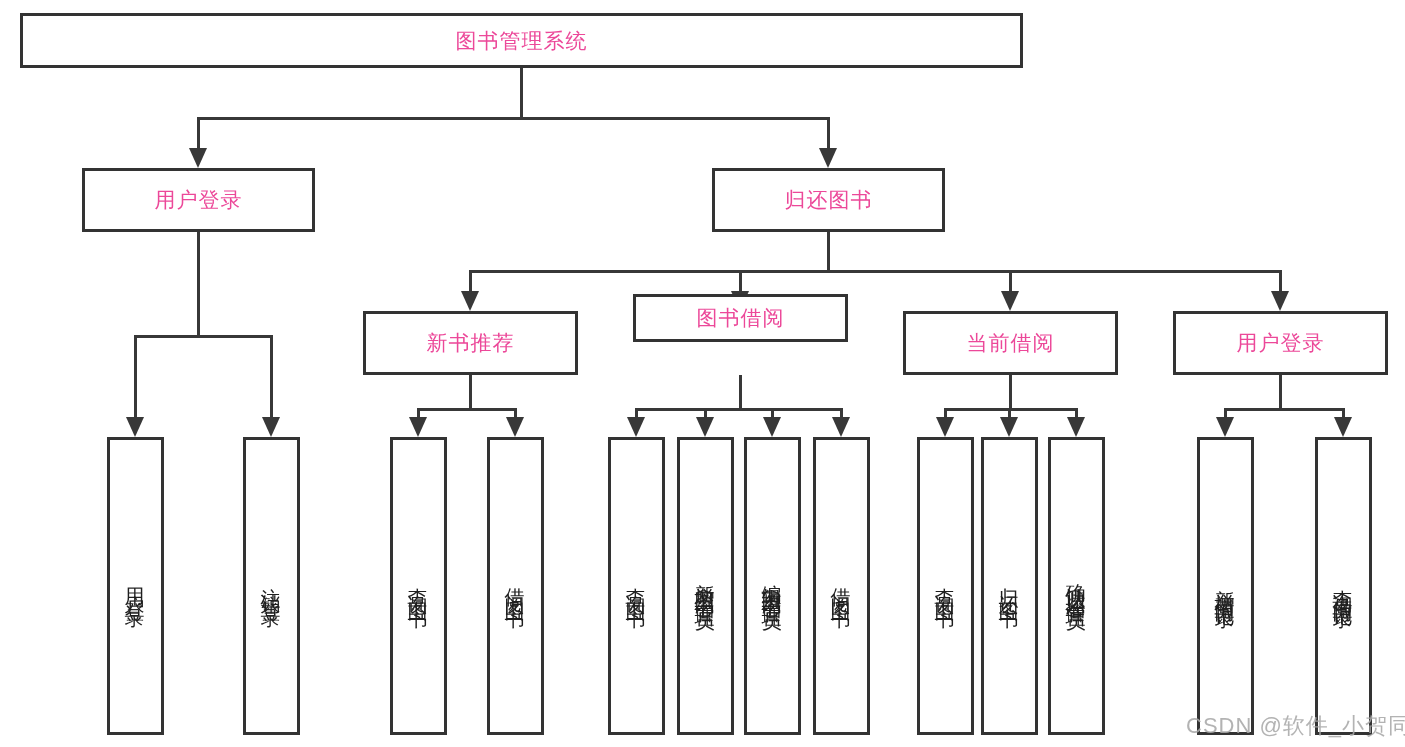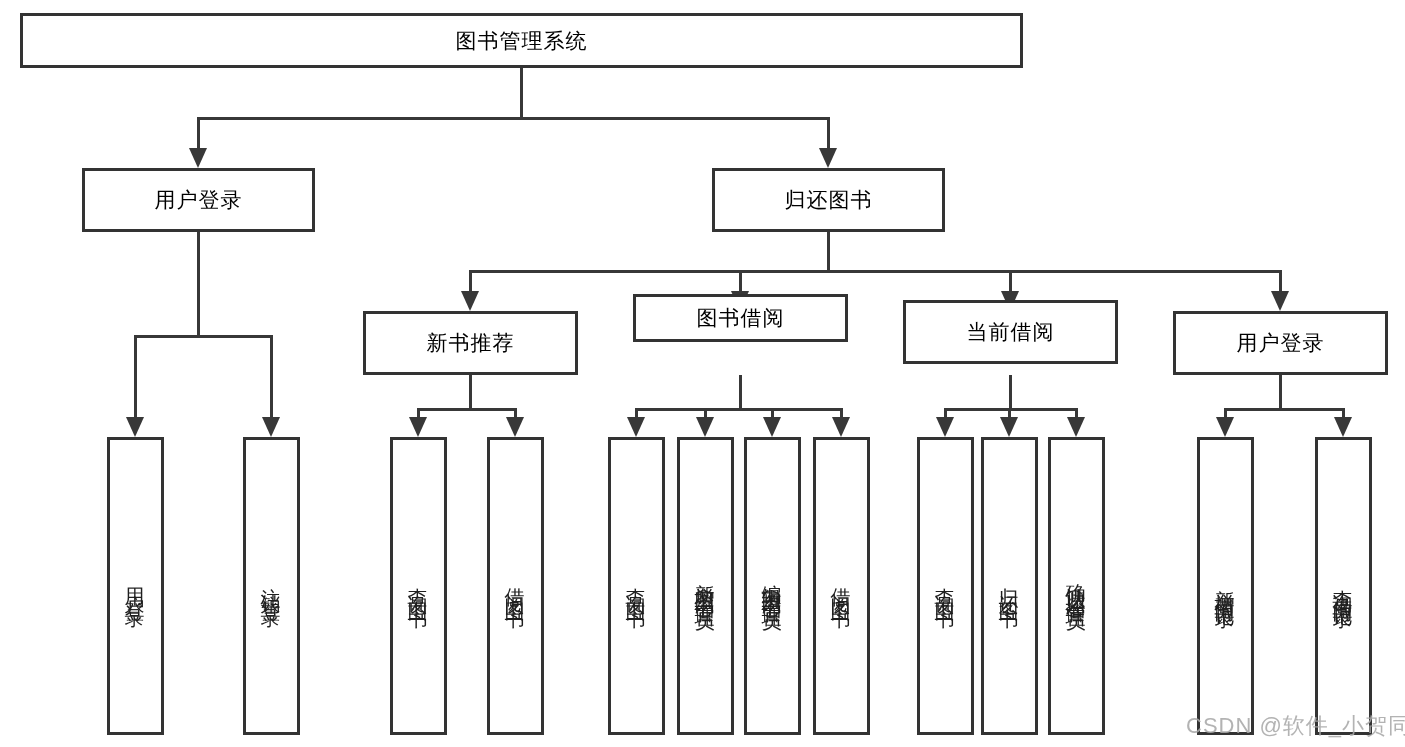--- a/index.html
+++ b/index.html
@@ -16,21 +16,21 @@
   }
   
   .box {
     position: absolute;
     box-sizing: border-box;
     border: 3px solid #333333;
     background: #ffffff;
     display: flex;
     align-items: center;
     justify-content: center;
-    color: #000000;
+    color: #ec4899;
   }
   .box.h { font-size: 21px; letter-spacing: 1px; }
   .leaf {
     position: absolute;
     box-sizing: border-box;
     border: 3px solid #333333;
     background: #ffffff;
     width: 57px;
     height: 298px;
     top: 437px;
@@ -102,21 +102,21 @@
   <div class="ah" style="left:461px; top:291px;"></div>
   <div class="vl" style="left:739px; top:270px; height:23px;"></div>
   <div class="ah" style="left:731px; top:291px;"></div>
   <div class="vl" style="left:1009px; top:270px; height:23px;"></div>
   <div class="ah" style="left:1001px; top:291px;"></div>
   <div class="vl" style="left:1279px; top:270px; height:23px;"></div>
   <div class="ah" style="left:1271px; top:291px;"></div>
 
   <div class="box h" style="left:363px; top:311px; width:215px; height:64px;text-align:right;">新书推荐</div>
   <div class="box h" style="left:633px; top:294px; width:215px; height:48px;">图书借阅</div>
-  <div class="box h" style="left:903px; top:300px; width:215px; height:64px;">当前借阅</div>
+  <div class="box h" style="left:903px; top:311px; width:215px; height:64px;">当前借阅</div>
   <div class="box h" style="left:1173px; top:311px; width:215px; height:64px;">用户登录</div>
 
   <div class="vl" style="left:469px; top:375px; height:36px;"></div>
   <div class="hl" style="left:417px; top:408px; width:100px;"></div>
   <div class="vl" style="left:417px; top:408px; height:12px;"></div>
   <div class="ah" style="left:409px; top:417px;"></div>
   <div class="vl" style="left:514px; top:408px; height:12px;"></div>
   <div class="ah" style="left:506px; top:417px;"></div>
 
   <div class="vl" style="left:739px; top:375px; height:36px;"></div>

